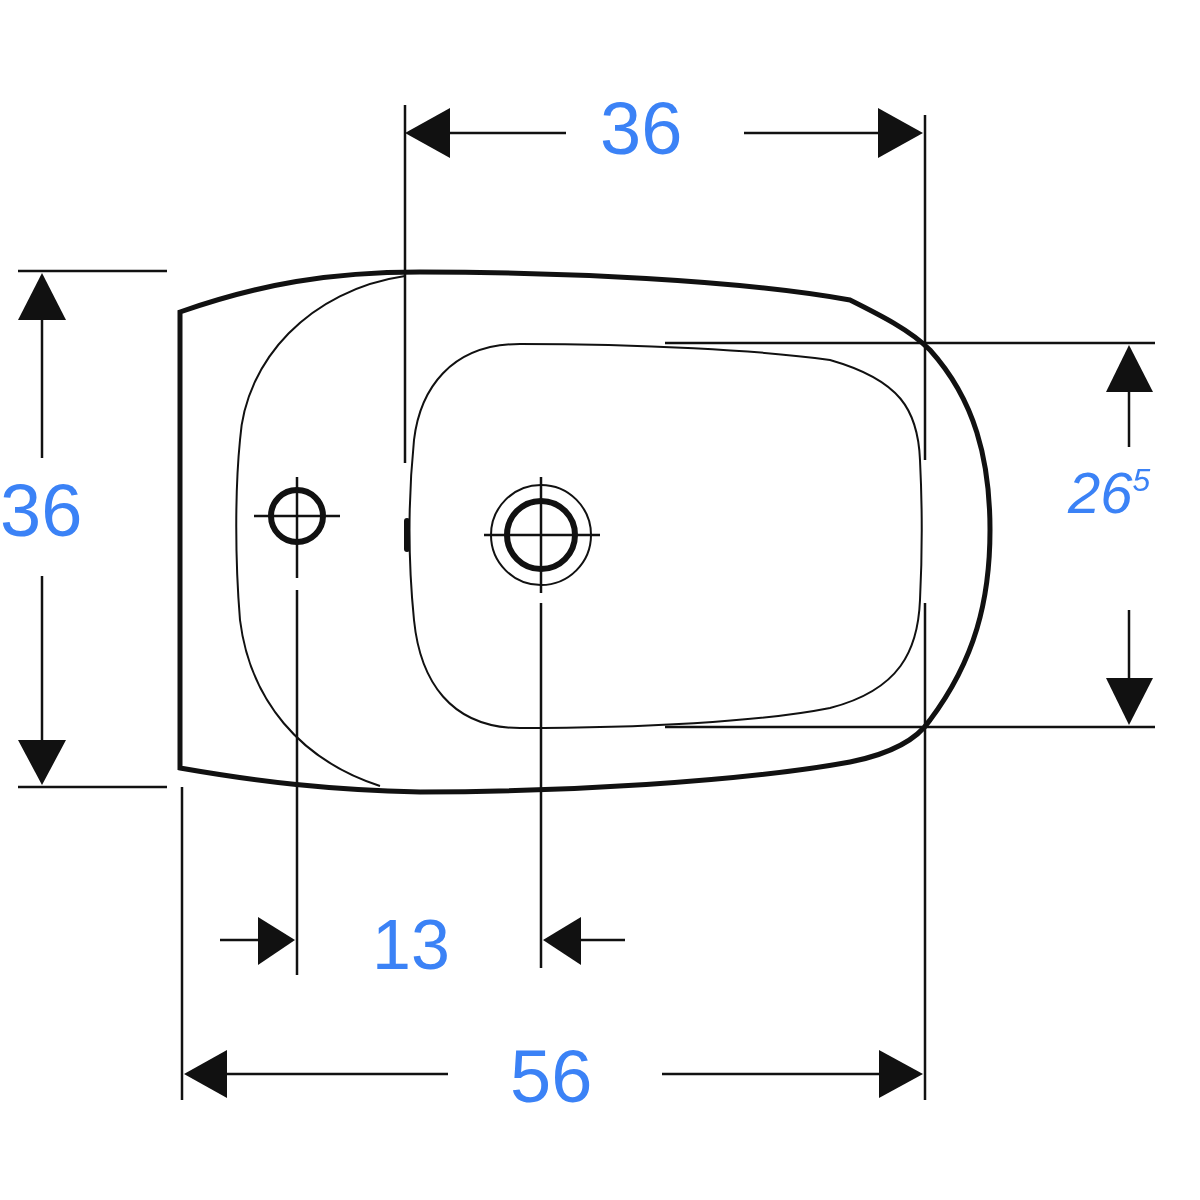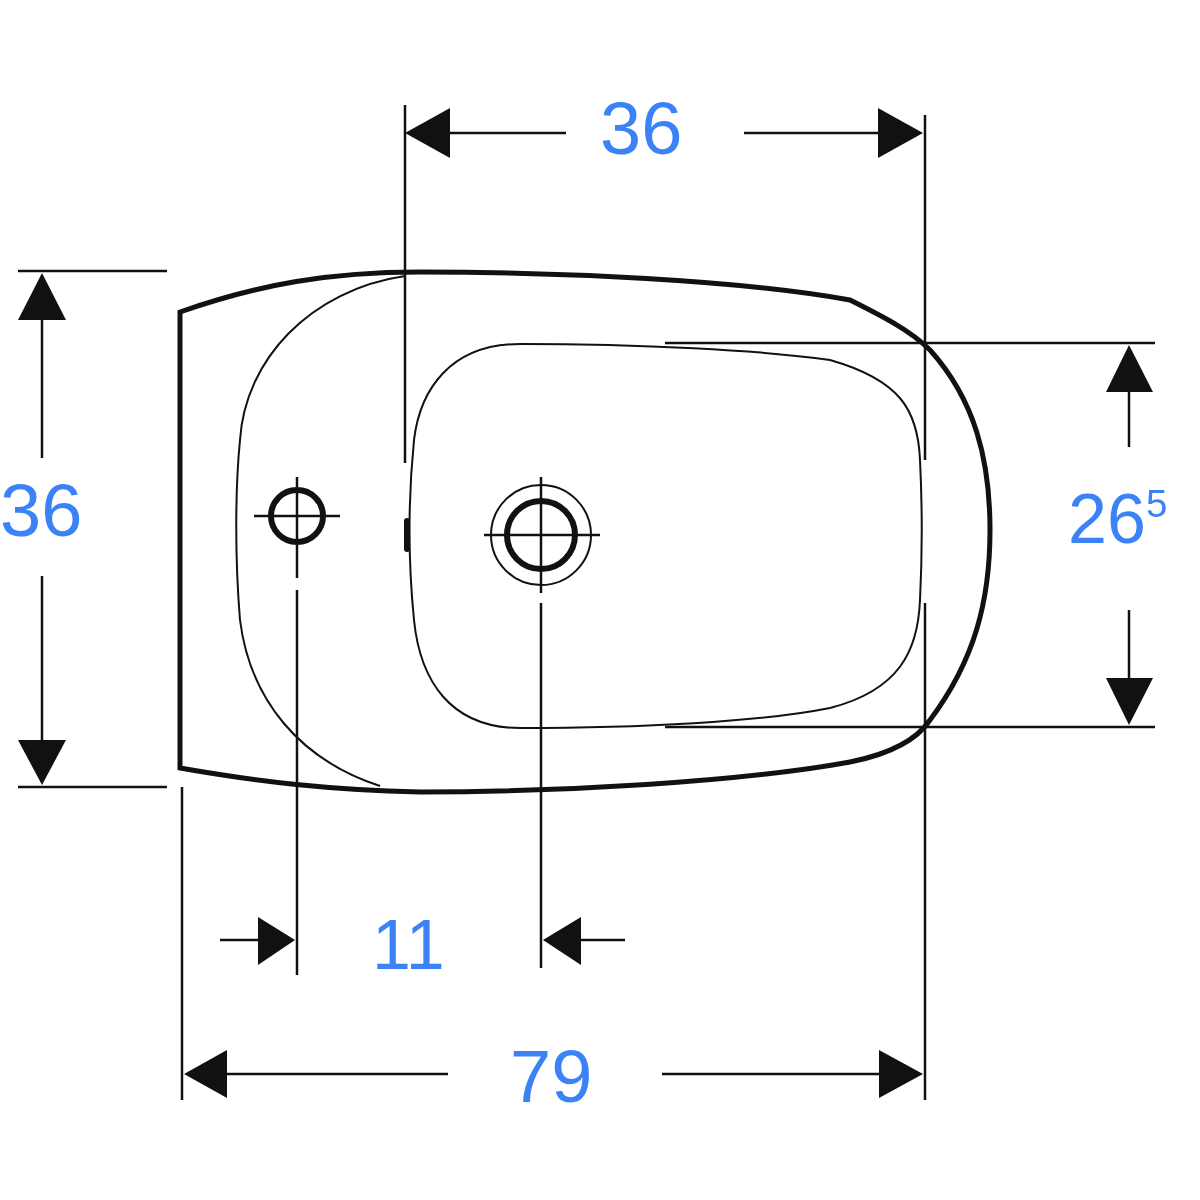--- a/index.html
+++ b/index.html
@@ -98,19 +98,19 @@
     <polygon points="543,940 581,917 581,965"></polygon>
     <polygon points="184,1074 227,1050 227,1098"></polygon>
     <polygon points="923,1074 879,1050 879,1098"></polygon>
   </g>
 </svg>
 
 <div class="dim-label" style="left:600px; top:92px; font-size:74px;">36</div>
 
 <div class="dim-label" style="left:0px; top:474px; font-size:74px;">36</div>
 
-<div class="dim-label" style="left:1068px; top:484px; font-size:70px;">
+<div class="dim-label" style="left:1068px; top:464px; font-size:58px;font-style:italic;">
   <span>26</span><sup>5</sup>
 </div>
 
-<div class="dim-label" style="left:372px; top:910px; font-size:70px;">11</div>
+<div class="dim-label" style="left:372px; top:910px; font-size:70px;">13</div>
 
-<div class="dim-label" style="left:510px; top:1040px; font-size:74px;">79</div>
+<div class="dim-label" style="left:510px; top:1040px; font-size:74px;">56</div>
 
 </body></html>

